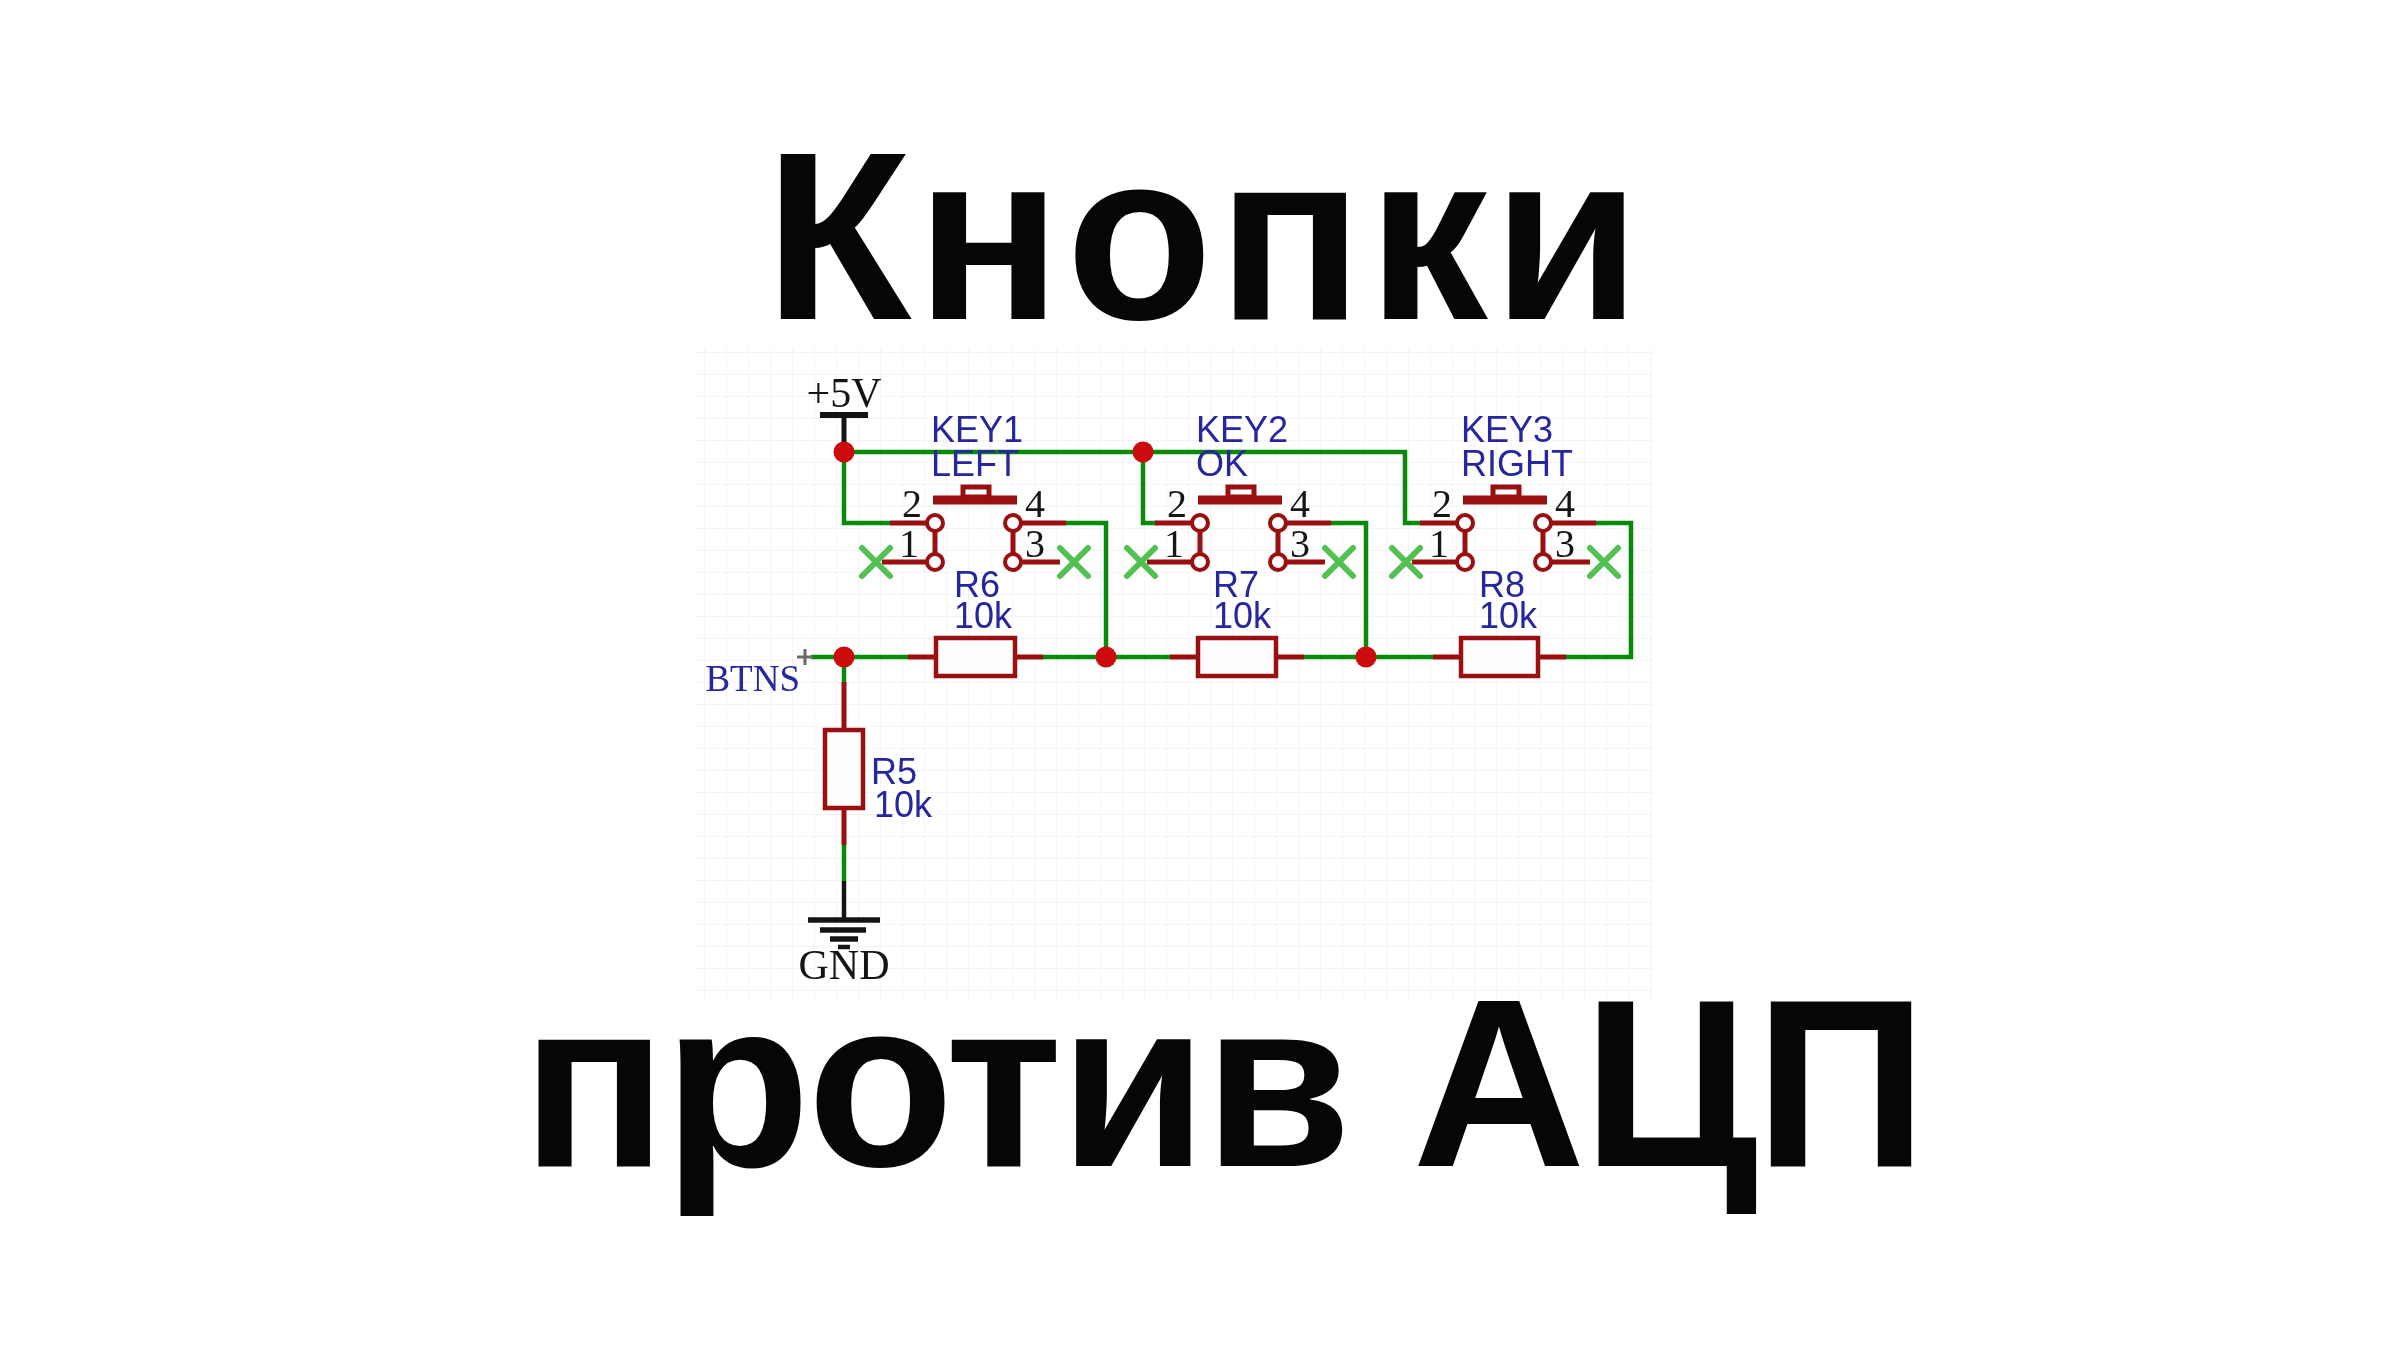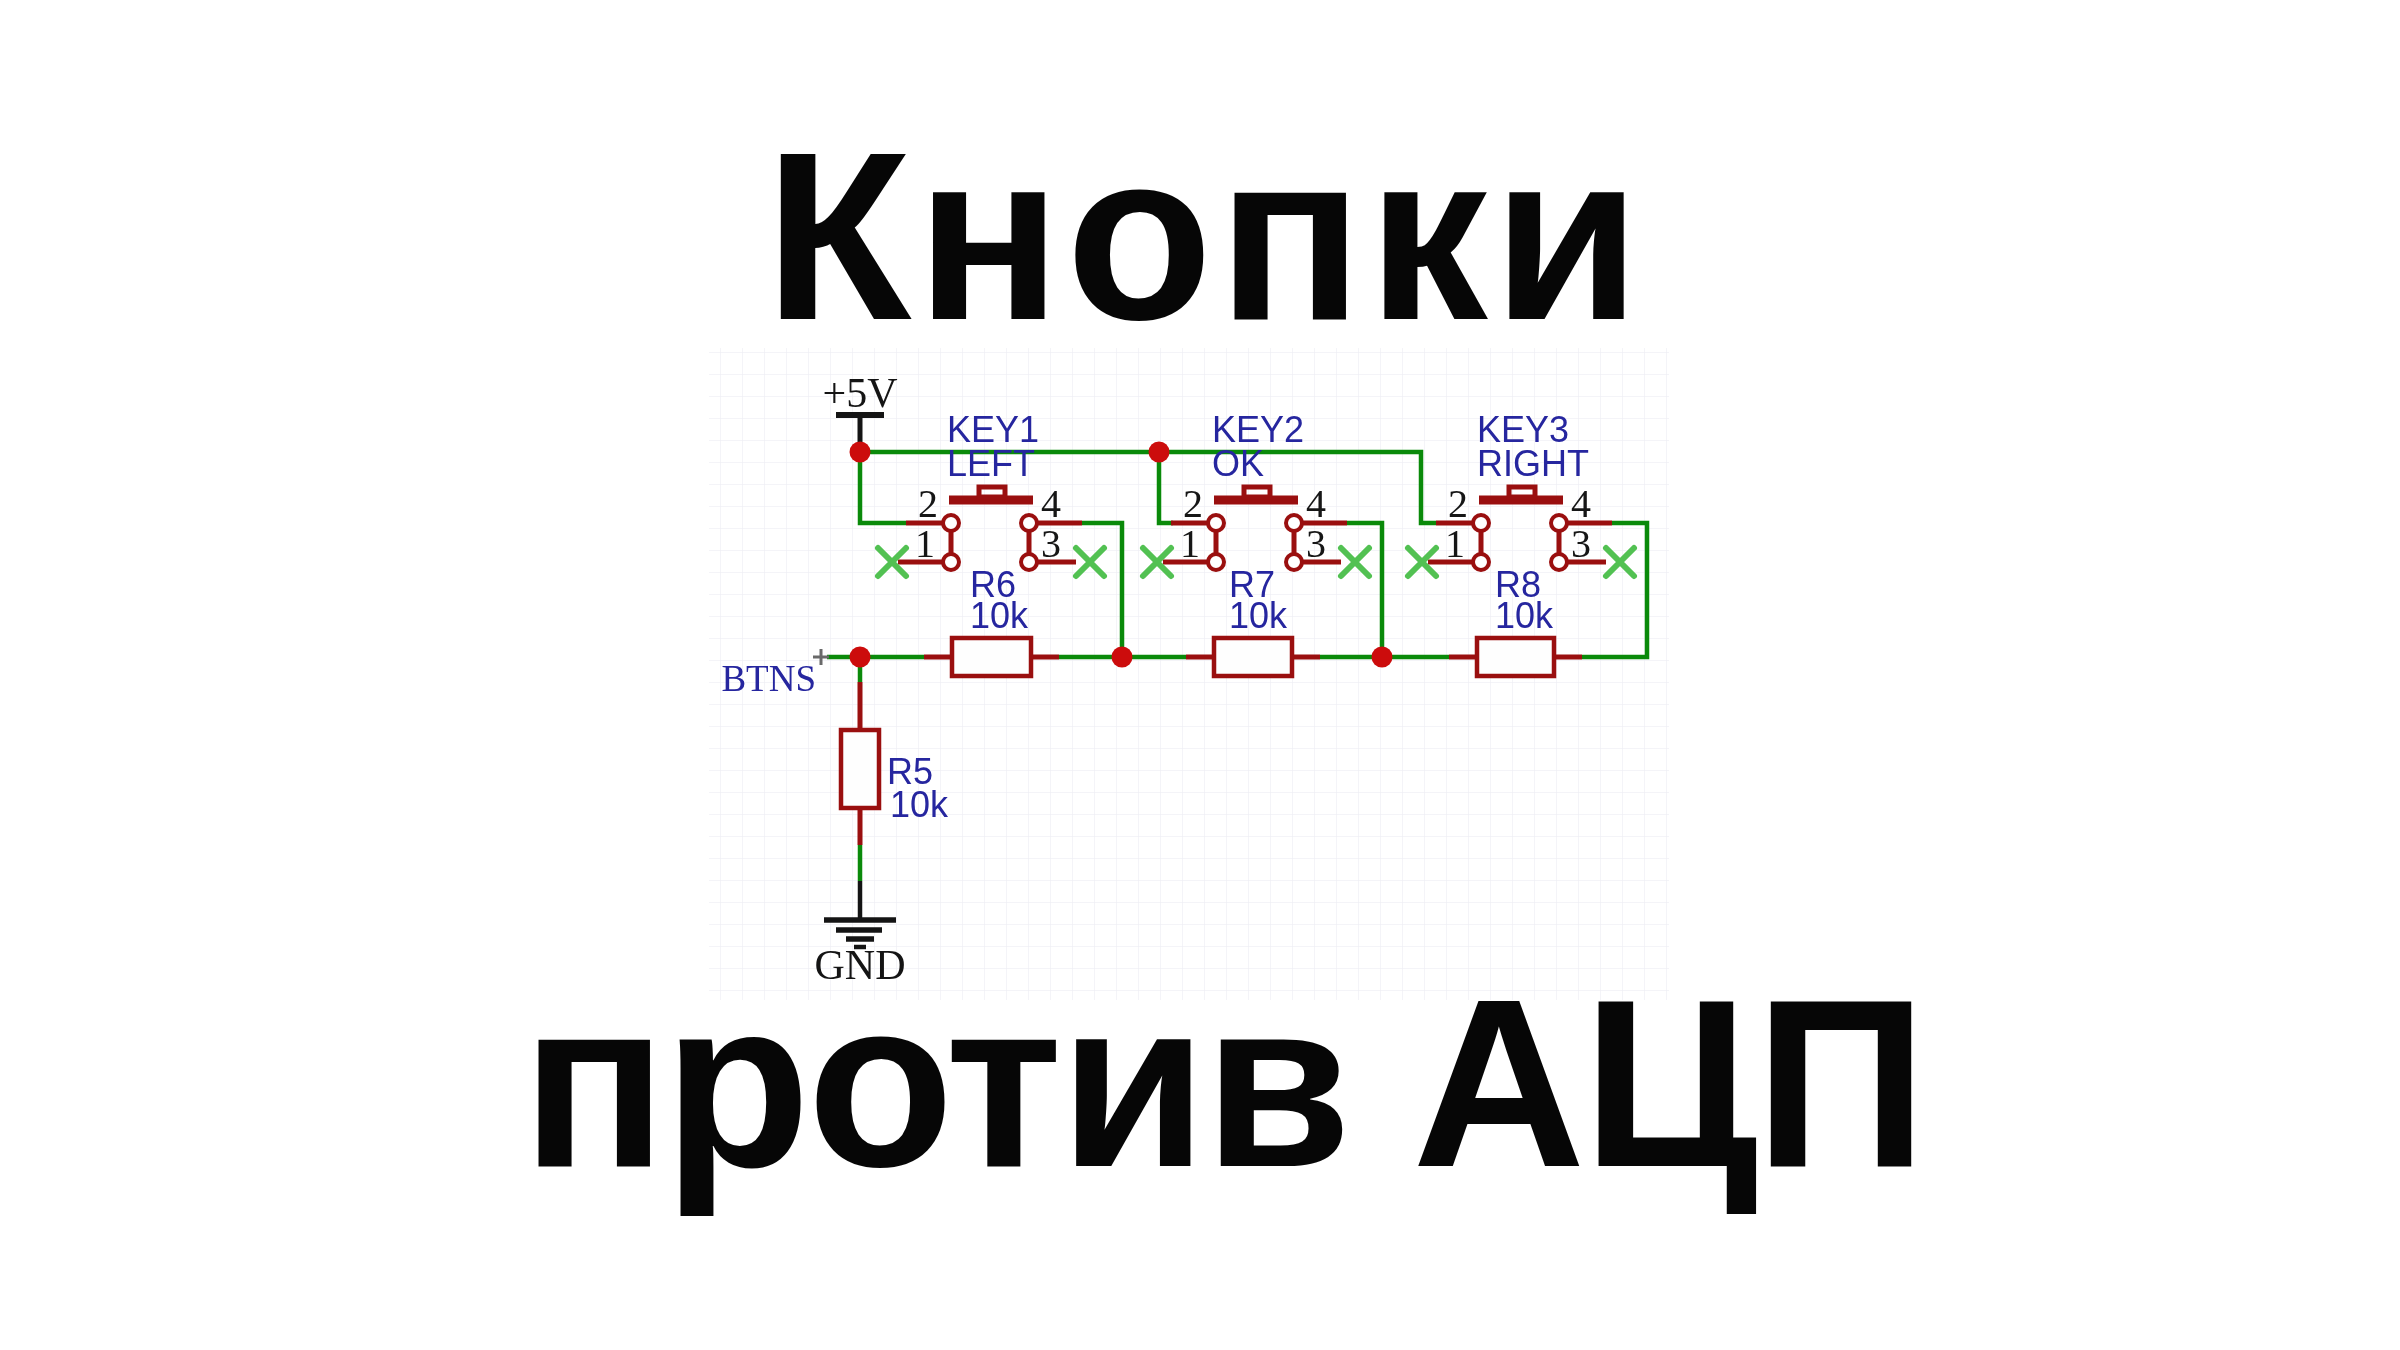--- a/index.html
+++ b/index.html
@@ -11,21 +11,21 @@
   body{position:relative;font-family:"Liberation Sans","DejaVu Sans",sans-serif;}
 
   .title{
     position:absolute;left:0;width:2400px;text-align:center;
     font-weight:bold;color:#060606;line-height:1;white-space:nowrap;
     font-family:"Liberation Sans","DejaVu Sans",sans-serif;
   }
   .title-top{top:116px;font-size:240px;letter-spacing:5px;transform:translateX(5px);}
   .title-bottom{top:963px;font-size:240px;letter-spacing:-3px;transform:translateX(23px);}
 
-  .schematic-panel{position:absolute;left:709px;top:348px;width:960px;height:652px;}
+  .schematic-panel{position:absolute;left:693px;top:348px;width:960px;height:652px;}
   svg{display:block;width:100%;height:100%;}
 
   .gridline{stroke:var(--grid);stroke-width:1;fill:none;}
   .wire{stroke:var(--wire);stroke-width:4.5;fill:none;}
   .stub{stroke:var(--component);stroke-width:5;fill:none;}
   .cap{stroke:var(--component);stroke-width:9;fill:none;}
   .capnub{fill:none;stroke:var(--component);stroke-width:5;}
   .dot{fill:var(--junction);stroke:none;}
   .pin{fill:#ffffff;stroke:var(--component);stroke-width:4;}
   .rbody{fill:#fefefe;stroke:var(--component);stroke-width:4.5;}

